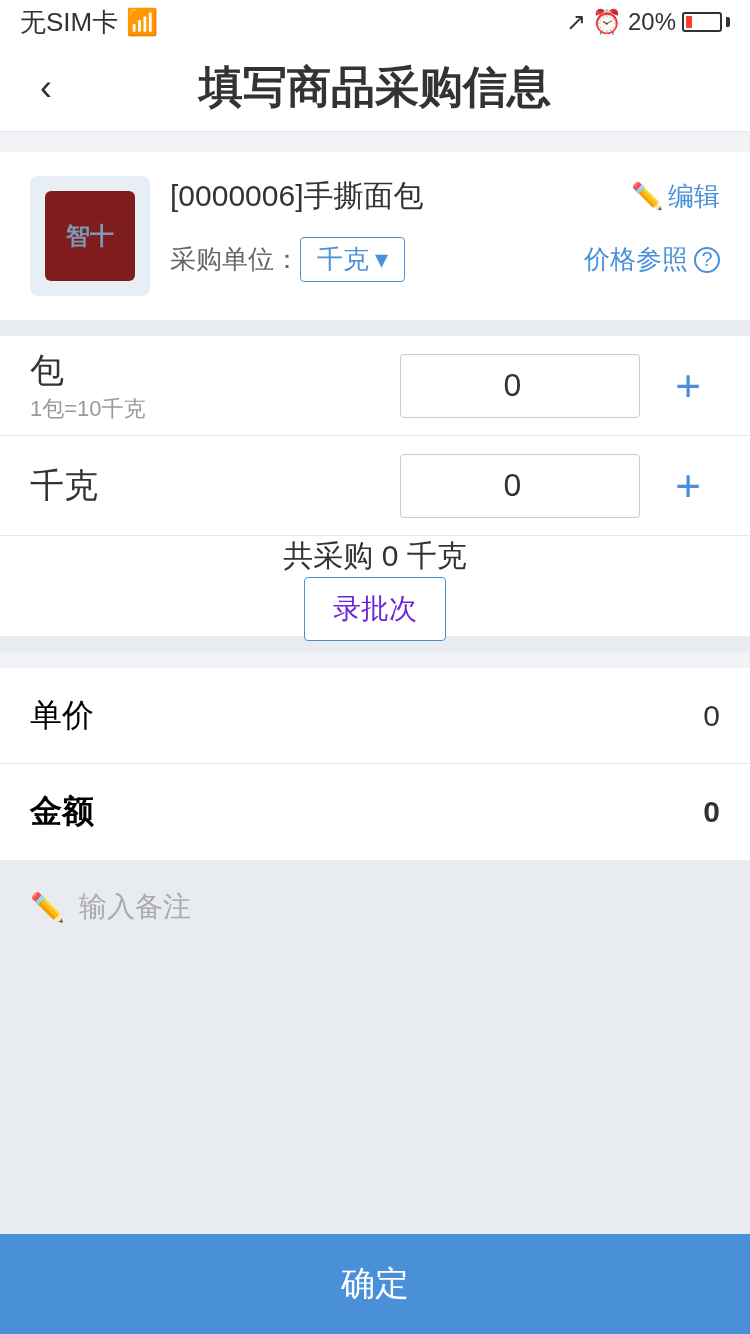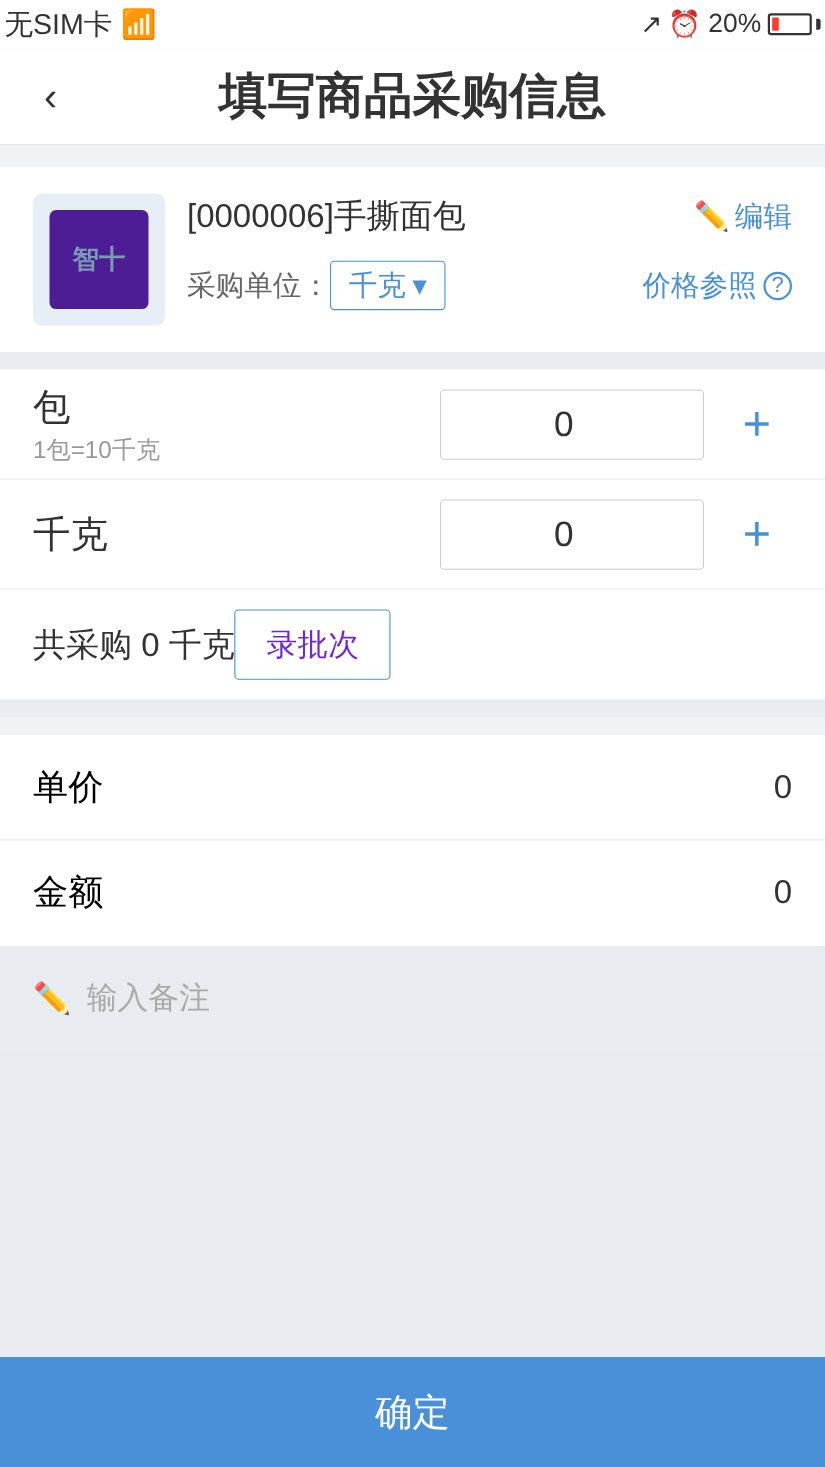--- a/index.html
+++ b/index.html
@@ -14,21 +14,21 @@
       position: relative;
     }
 
     
     .status-bar {
       height: 44px;
       background: #fff;
       display: flex;
       align-items: center;
       justify-content: space-between;
-      padding: 0 4px;
+      padding: 0 20px;
       font-size: 26px;
       font-weight: 500;
     }
     .status-left { display: flex; align-items: center; gap: 8px; }
     .status-center { font-size: 28px; font-weight: 600; }
     .status-right { display: flex; align-items: center; gap: 6px; font-size: 24px; }
     .battery-icon {
       display: inline-flex; align-items: center; gap: 2px;
     }
     .battery-body {
@@ -82,21 +82,21 @@
       background: #e8eef5;
       border-radius: 8px;
       display: flex;
       align-items: center;
       justify-content: center;
       flex-shrink: 0;
     }
     .product-image-inner {
       width: 90px;
       height: 90px;
-      background: #4c1d95;
+      background: #7f1d1d;
       border-radius: 6px;
       display: flex;
       align-items: center;
       justify-content: center;
       font-size: 24px;
       color: #7a9ab5;
       font-weight: bold;
     }
     .product-info {
       flex: 1;
@@ -208,24 +208,25 @@
       display: flex;
       align-items: center;
       justify-content: center;
       line-height: 1;
     }
 
     
     .summary-row {
       display: flex;
       align-items: center;
-      justify-content: flex-start;
+      justify-content: space-between;
       padding: 0 30px;
       height: 100px;
       background: #fff;
+      flex-direction: column;
     }
     .summary-text {
       font-size: 30px;
       color: #333;
     }
     .batch-btn {
       border: 1px solid #4a90d9;
       border-radius: 4px;
       background: #fff;
       color: #6d28d9;
@@ -242,20 +243,21 @@
     .price-row {
       display: flex;
       align-items: center;
       justify-content: space-between;
       padding: 0 30px;
       height: 96px;
       border-bottom: 1px solid #e8e8e8;
     }
     .price-row:last-child {
       border-bottom: none;
+      font-weight: bold;
     }
     .price-label {
       font-size: 32px;
       color: #000000;
       text-align: right;
     }
     .price-value {
       font-size: 30px;
       color: #333;
     }

